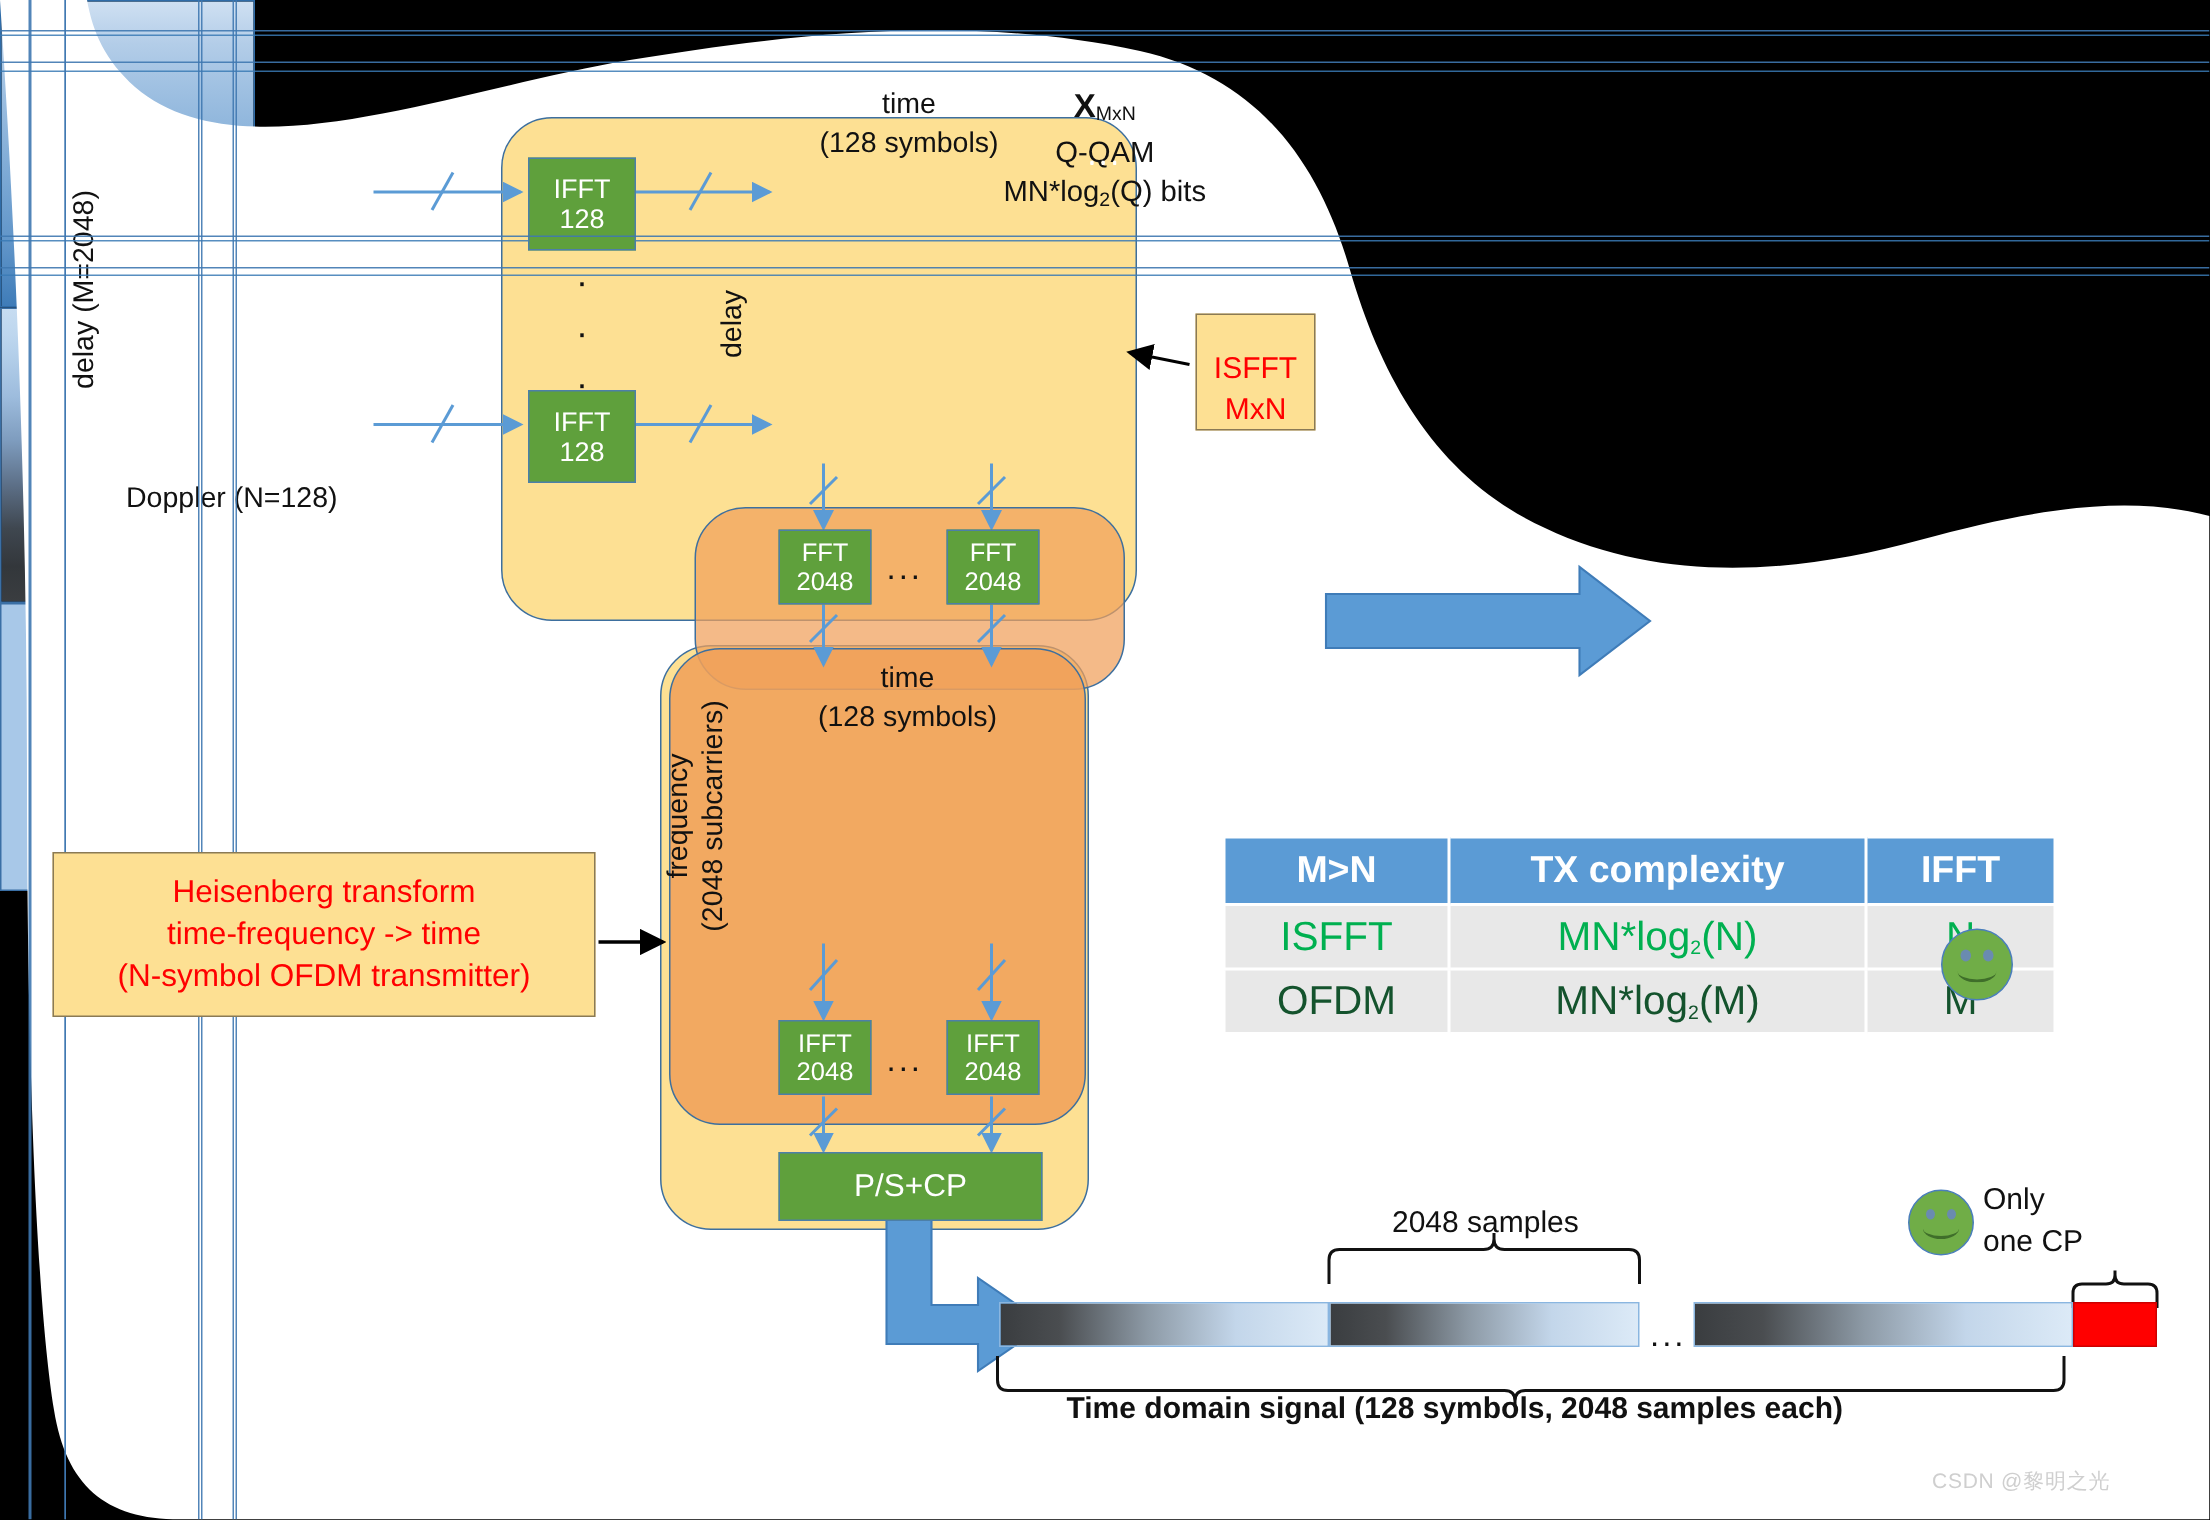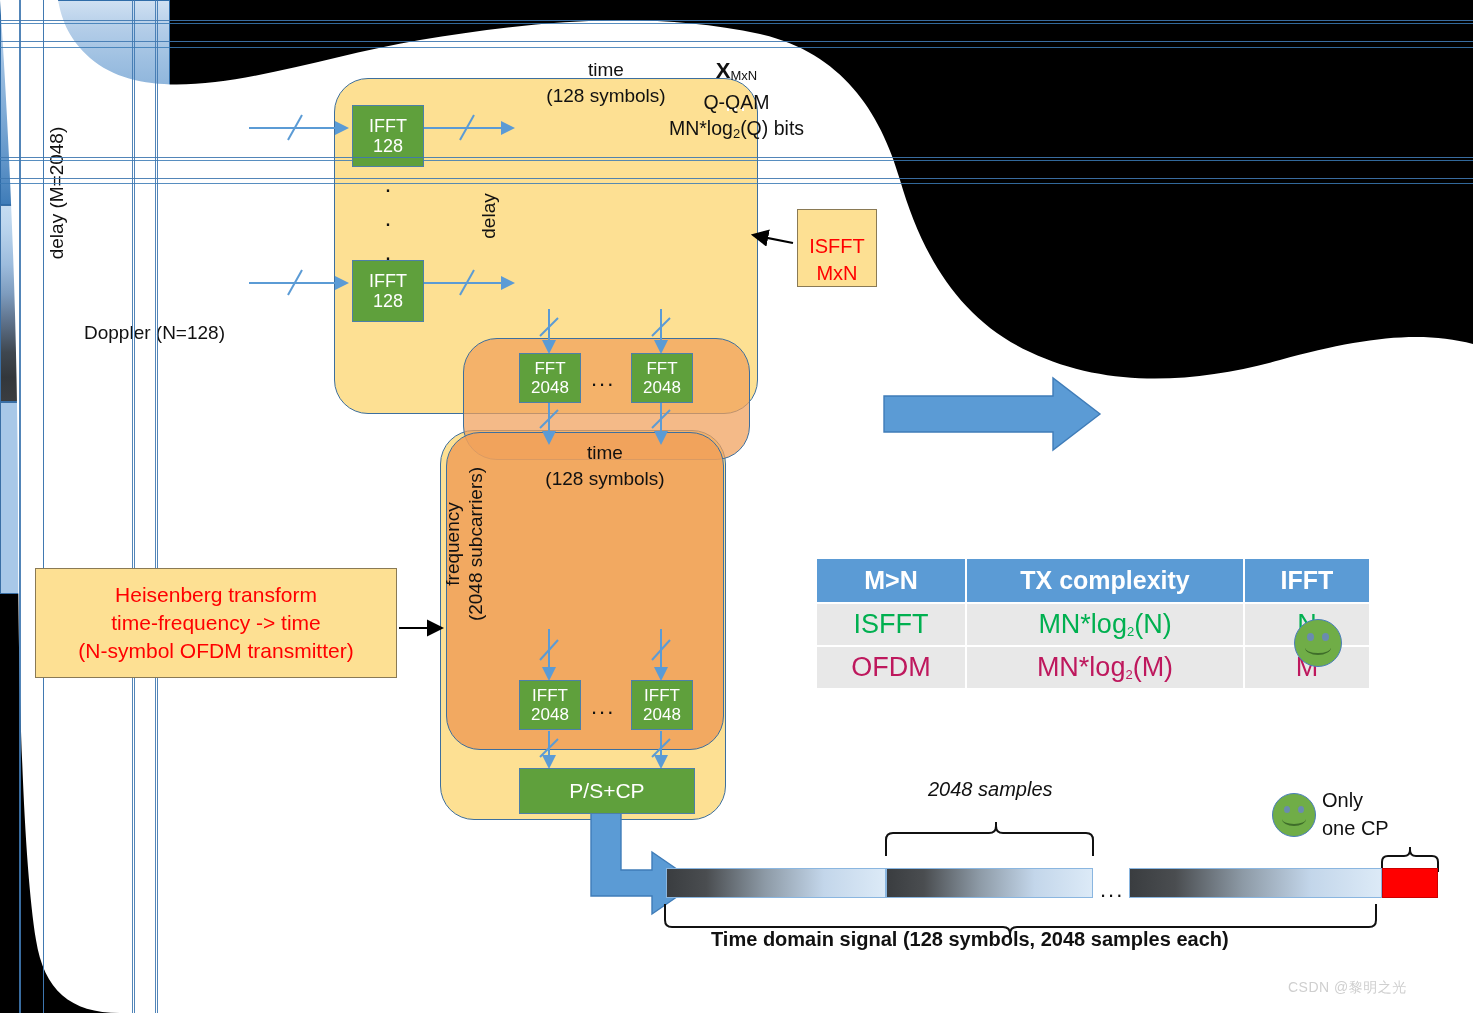--- a/index.html
+++ b/index.html
@@ -71,21 +71,21 @@
   .vdots{position:absolute;color:#111;font-size:24px;line-height:34px;text-align:center;}
   .hdots{position:absolute;color:#111;font-size:22px;letter-spacing:2px;}
 
   
   #tbl{position:absolute;left:815px;top:557px;border-collapse:collapse;}
   #tbl th{background:#5b9bd5;color:#fff;font-size:25px;font-weight:bold;
           padding:7px 14px;text-align:center;border:2px solid #fff;}
   #tbl td{background:#e8e8e8;font-size:27px;padding:5px 14px;text-align:center;
           border:2px solid #fff;}
   #tbl tr.otfs td{color:#00b050;}
-  #tbl tr.ofdm td{color:#be185d;}
+  #tbl tr.ofdm td{color:#14532d;}
 
   
   .smiley{position:absolute;border-radius:50%;background:#70ad47;border:1.5px solid #4a7ebb;}
   .smiley .eye{position:absolute;border-radius:50%;background:#6a8bb0;}
   .smiley .mouth{position:absolute;border-bottom:2.5px solid #3f6e2a;border-radius:0 0 50% 50%;}
 
   
   .seg{position:absolute;height:30px;border:1px solid #8ab6e0;box-sizing:border-box;
        background:linear-gradient(to right,#3a3d40 0%,#4a4d50 18%,#8d9aa6 45%,#c3d6ea 72%,#dceaf7 100%);}
   #cpseg{position:absolute;height:30px;background:#ff0000;border:1px solid #cc0000;box-sizing:border-box;}
@@ -311,21 +311,21 @@
     <div class="eye" style="left:25px;top:12px;width:6px;height:7px;"></div>
     <div class="mouth" style="left:9px;top:18px;width:24px;height:12px;"></div>
   </div>
 
   <div class="seg" style="left:666px;top:868px;width:220px;"></div>
   <div class="seg" style="left:886px;top:868px;width:207px;"></div>
   <div class="hdots" style="left:1100px;top:877px;font-size:22px;">...</div>
   <div class="seg" style="left:1129px;top:868px;width:253px;"></div>
   <div id="cpseg" style="left:1382px;top:868px;width:56px;"></div>
 
-  <div class="cap" style="left:928px;top:778px;font-style:italic;">2048 samples</div>
+  <div class="cap" style="left:928px;top:804px;">2048 samples</div>
   <div class="cap" style="left:711px;top:928px;font-weight:bold;">Time domain signal (128 symbols, 2048 samples each)</div>
   <div class="cap" style="left:1322px;top:786px;line-height:28px;">
     <div>Only</div>
     <div>one CP</div>
   </div>
 
   <div id="watermark">CSDN @黎明之光</div>
 
 </div>
 

